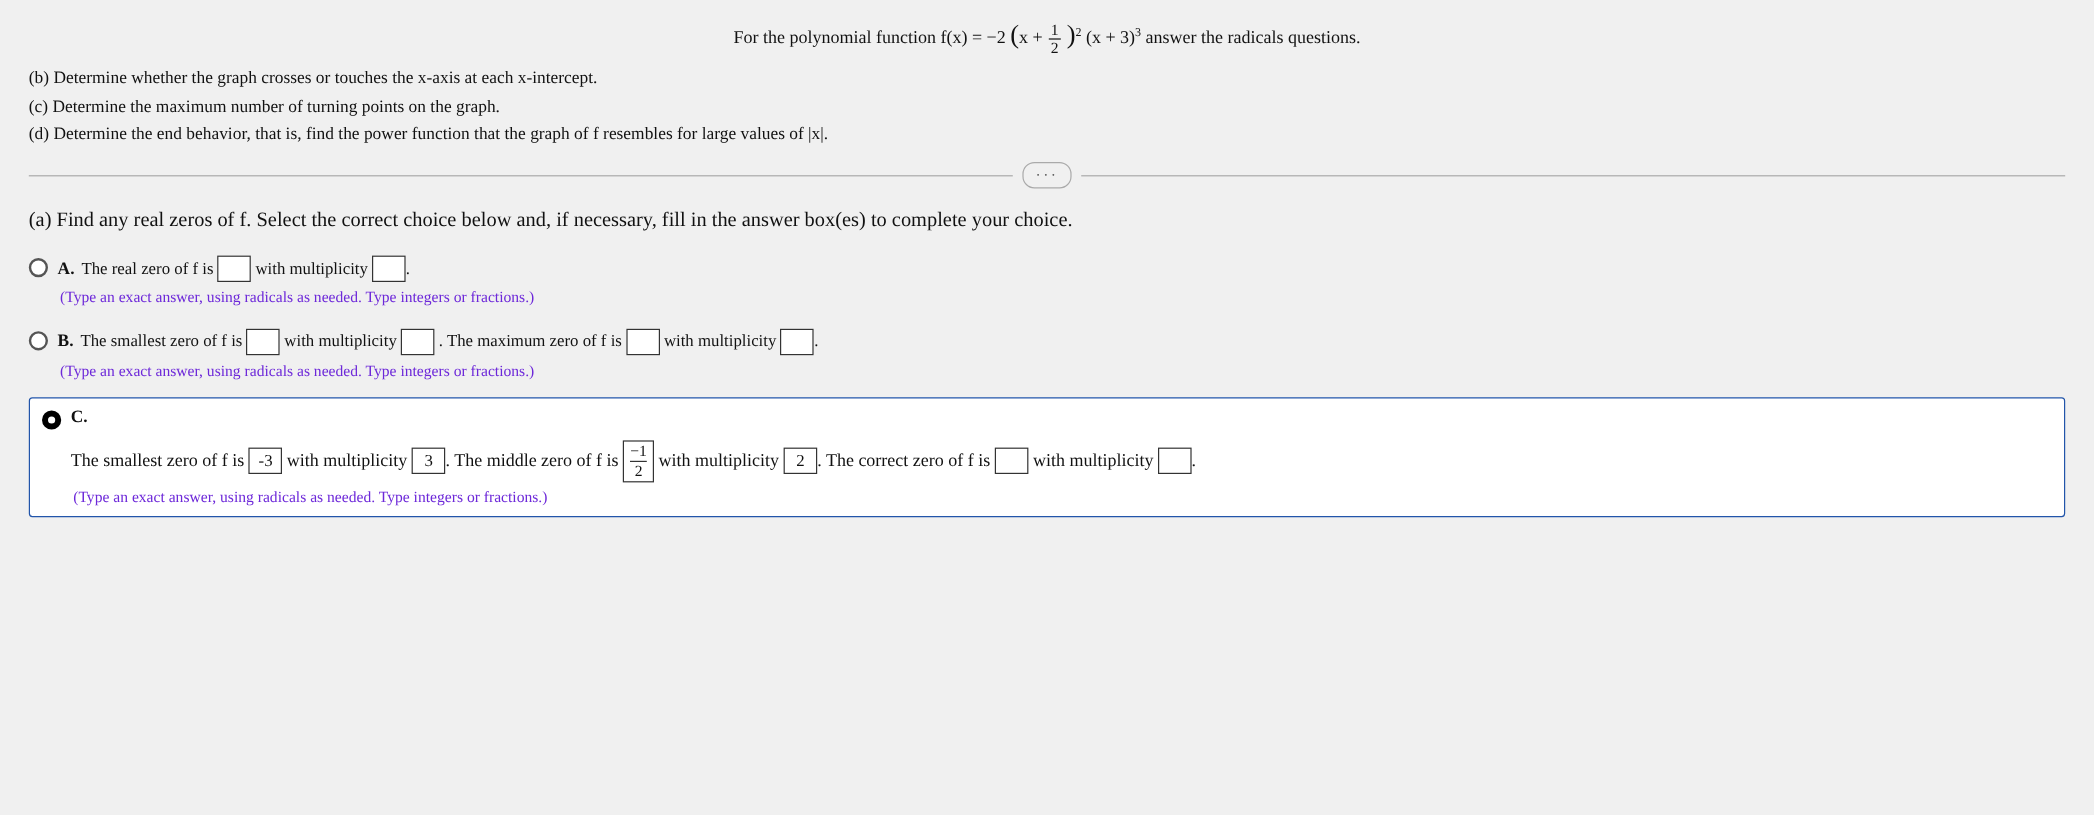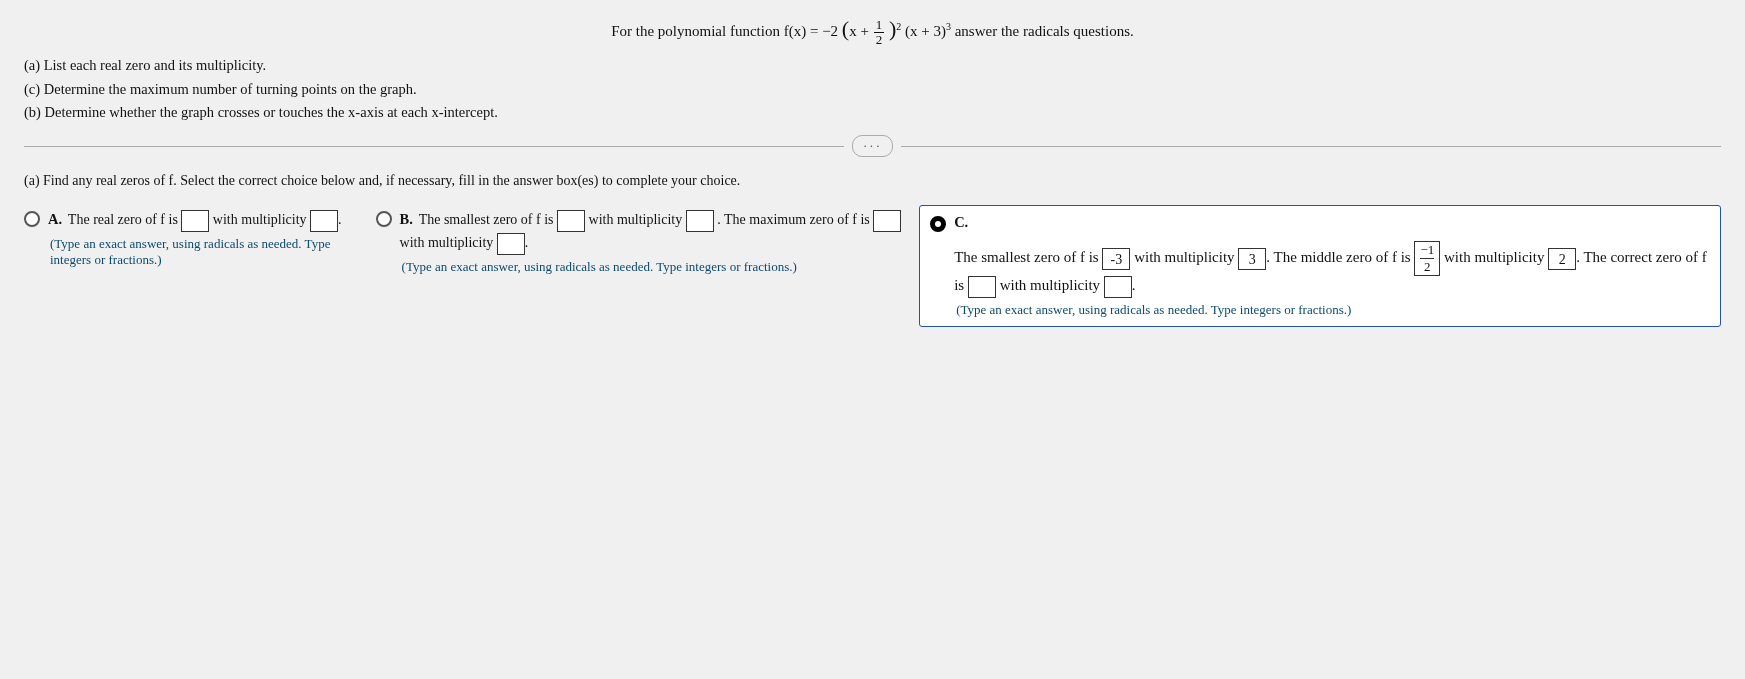--- a/index.html
+++ b/index.html
@@ -37,26 +37,26 @@
     .divider-dots {
       border: 1px solid #aaa;
       border-radius: 10px;
       padding: 2px 10px;
       font-size: 13px;
       color: #555;
       margin: 0 8px;
       letter-spacing: 2px;
     }
     .part-a-question {
-      font-size: 14px;
+      font-size: 17px;
       margin-bottom: 16px;
     }
     .options-container {
       display: flex;
-      flex-direction: row;
+      flex-direction: column;
       gap: 10px;
     }
     .option-row {
       display: flex;
       align-items: flex-start;
       gap: 8px;
       padding: 4px 0;
     }
     .option-row.selected-option {
       background: #fff;
@@ -125,21 +125,21 @@
       border-bottom: 1px solid #333;
       width: 100%;
       text-align: center;
     }
     .fraction-box .frac-den {
       text-align: center;
       width: 100%;
     }
     .type-note {
       font-size: 13px;
-      color: #0c4a6e;
+      color: #6d28d9;
       margin-top: 4px;
       margin-left: 2px;
     }
     sup { font-size: 10px; vertical-align: super; }
     .inline-frac {
       display: inline-flex;
       flex-direction: column;
       align-items: center;
       vertical-align: middle;
       font-size: 13px;
@@ -168,23 +168,23 @@
         <span class="inline-frac">
           <span class="fn">1</span>
           <span class="fd">2</span>
         </span>
         <span class="big-paren">)</span><sup>2</sup>
         (x + 3)<sup>3</sup>
       </span>
       <span> answer the radicals questions.</span>
     </div>
     <div class="sub-parts">
-      <div>(a) List each real zero and its multiplicity.</div>
+      <div>(b) Determine whether the graph crosses or touches the x-axis at each x-intercept.</div>
       <div>(c) Determine the maximum number of turning points on the graph.</div>
-      <div>(b) Determine whether the graph crosses or touches the x-axis at each x-intercept.</div>
+      <div>(d) Determine the end behavior, that is, find the power function that the graph of f resembles for large values of |x|.</div>
     </div>
   </div>
 
   <div class="divider-row">
     <div class="divider-line"></div>
     <div class="divider-dots">···</div>
     <div class="divider-line"></div>
   </div>
 
   <div class="part-a-question">(a) Find any real zeros of f. Select the correct choice below and, if necessary, fill in the answer box(es) to complete your choice.</div>

